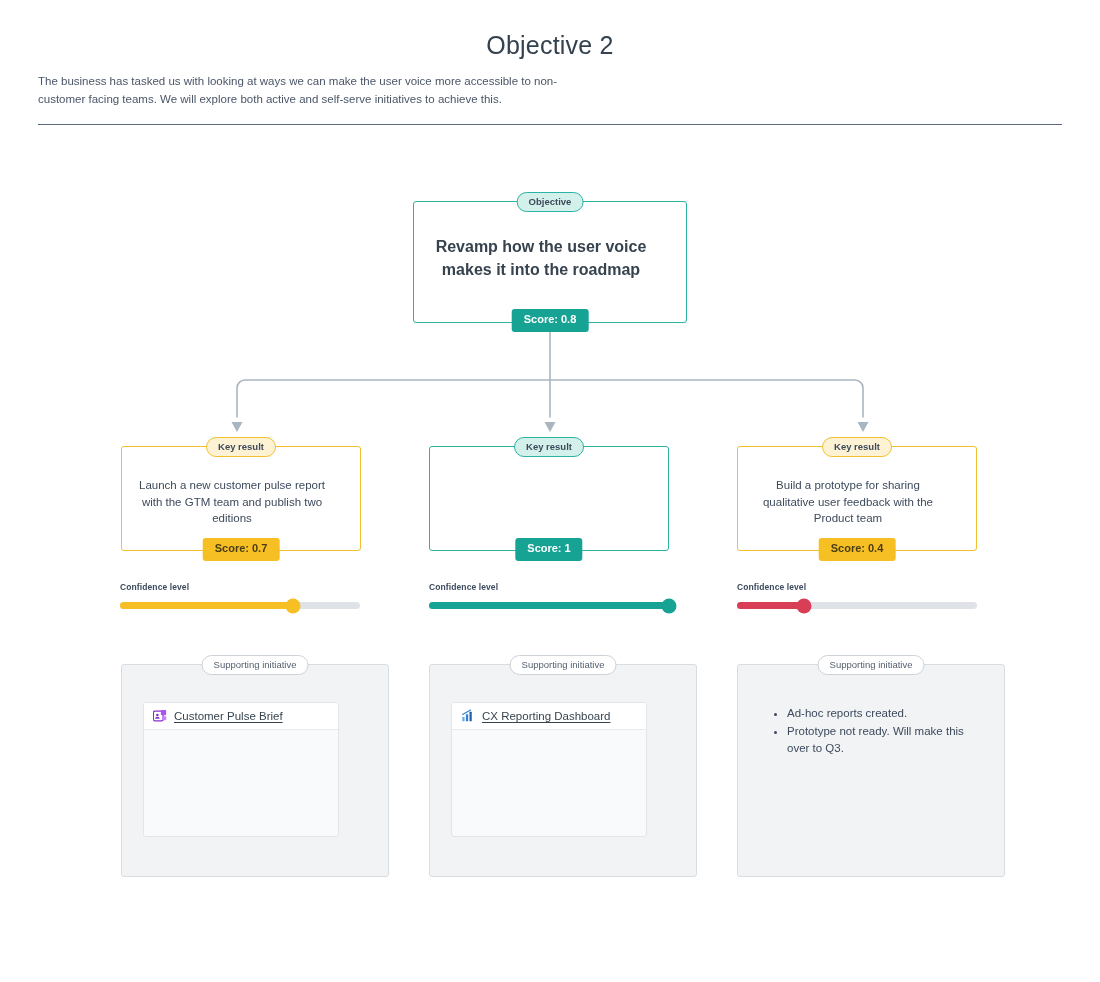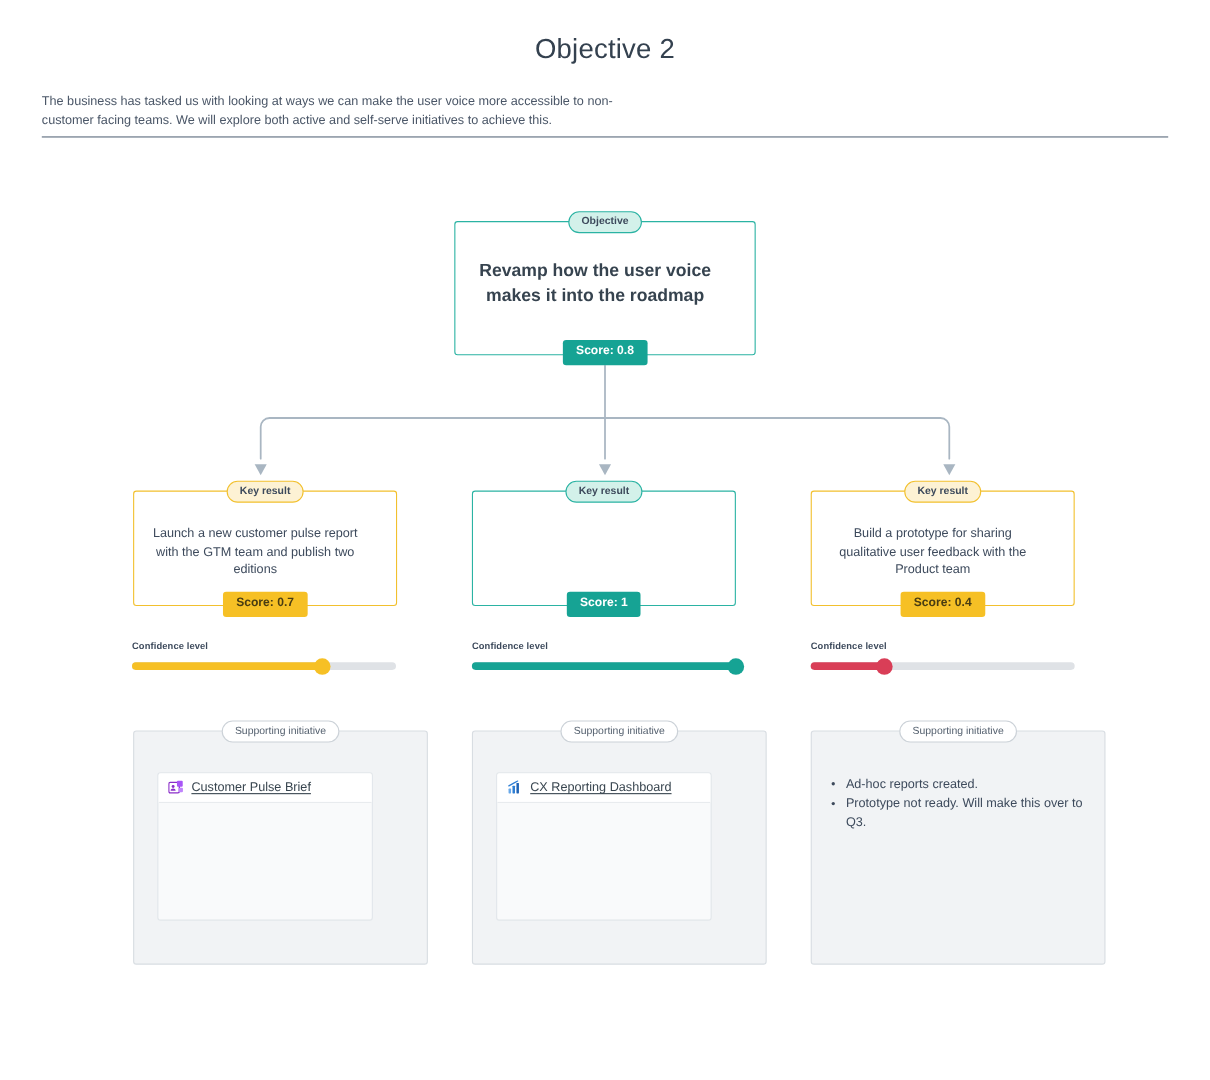--- a/index.html
+++ b/index.html
@@ -12,21 +12,21 @@
   }
   .page { position: relative; width: 1100px; height: 982px; }
 
   
   .header { position: absolute; left: 38px; top: 30px; width: 1024px; }
   .page-title {
     font-size: 25px; font-weight: 400; color: #34414f;
     letter-spacing: .2px; line-height: 1.2; text-align: center;
   }
   .page-desc {
-    margin-top: 24px; font-size: 11.5px; line-height: 1.55;
+    margin-top: 13px; font-size: 11.5px; line-height: 1.55;
     color: #4a5667; max-width: 520px;
   }
   .hr {
     position: absolute; left: 38px; top: 124px; width: 1024px; height: 1px;
     background: #5b6b7d;
   }
 
   
   .connectors { position: absolute; left: 0; top: 0; width: 1100px; height: 982px; pointer-events: none; }
 
@@ -106,21 +106,21 @@
     overflow: hidden;
   }
   .embed-head {
     height: 27px; background: #fff; border-bottom: 1px solid #e8ebee;
     display: flex; align-items: center; padding: 12px 9px; gap: 7px;
   }
   .embed-link {
     font-size: 11.5px; color: #38454f; text-decoration: underline;
     text-underline-offset: 2px; white-space: nowrap;
   }
-  .si-bullets { position: absolute; left: 18px; top: 50px; right: 16px; }
+  .si-bullets { position: absolute; left: 36px; top: 50px; right: 16px; }
   .si-bullets li {
     font-size: 11.5px; color: #3d4a5c; line-height: 1.42;
     margin-bottom: 2px; list-style: disc;
   }
   .si-bullets { padding-left: 14px; }
 
   .icon { width: 14px; height: 14px; flex: 0 0 14px; display: block; }
 </style>
 </head>
 <body>

